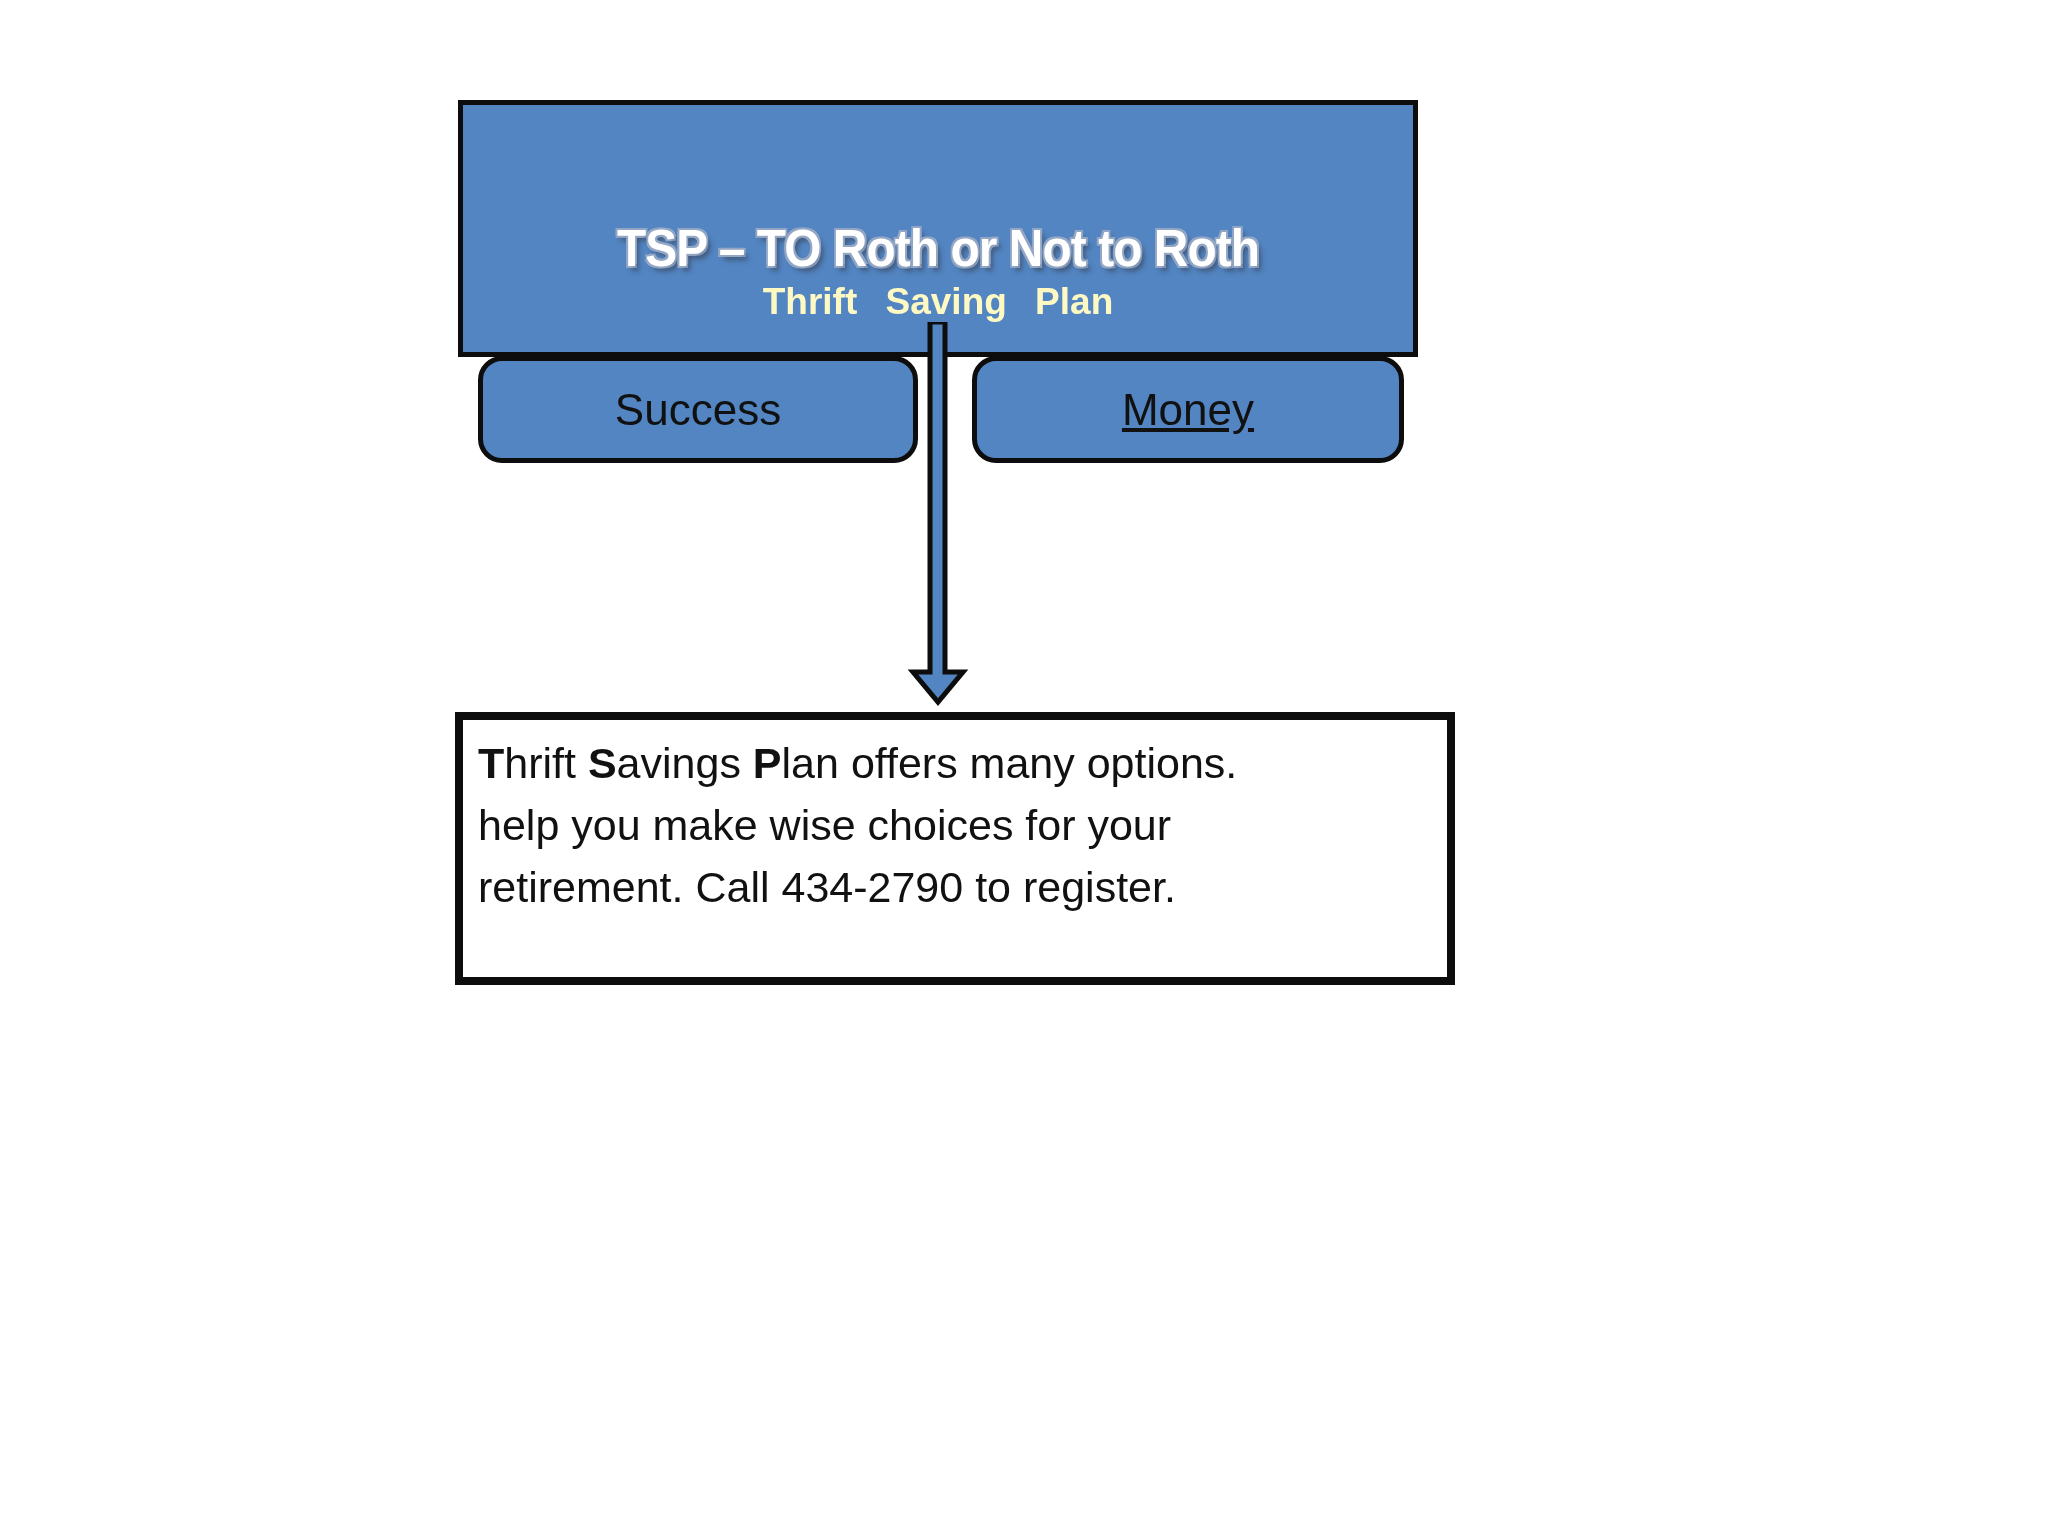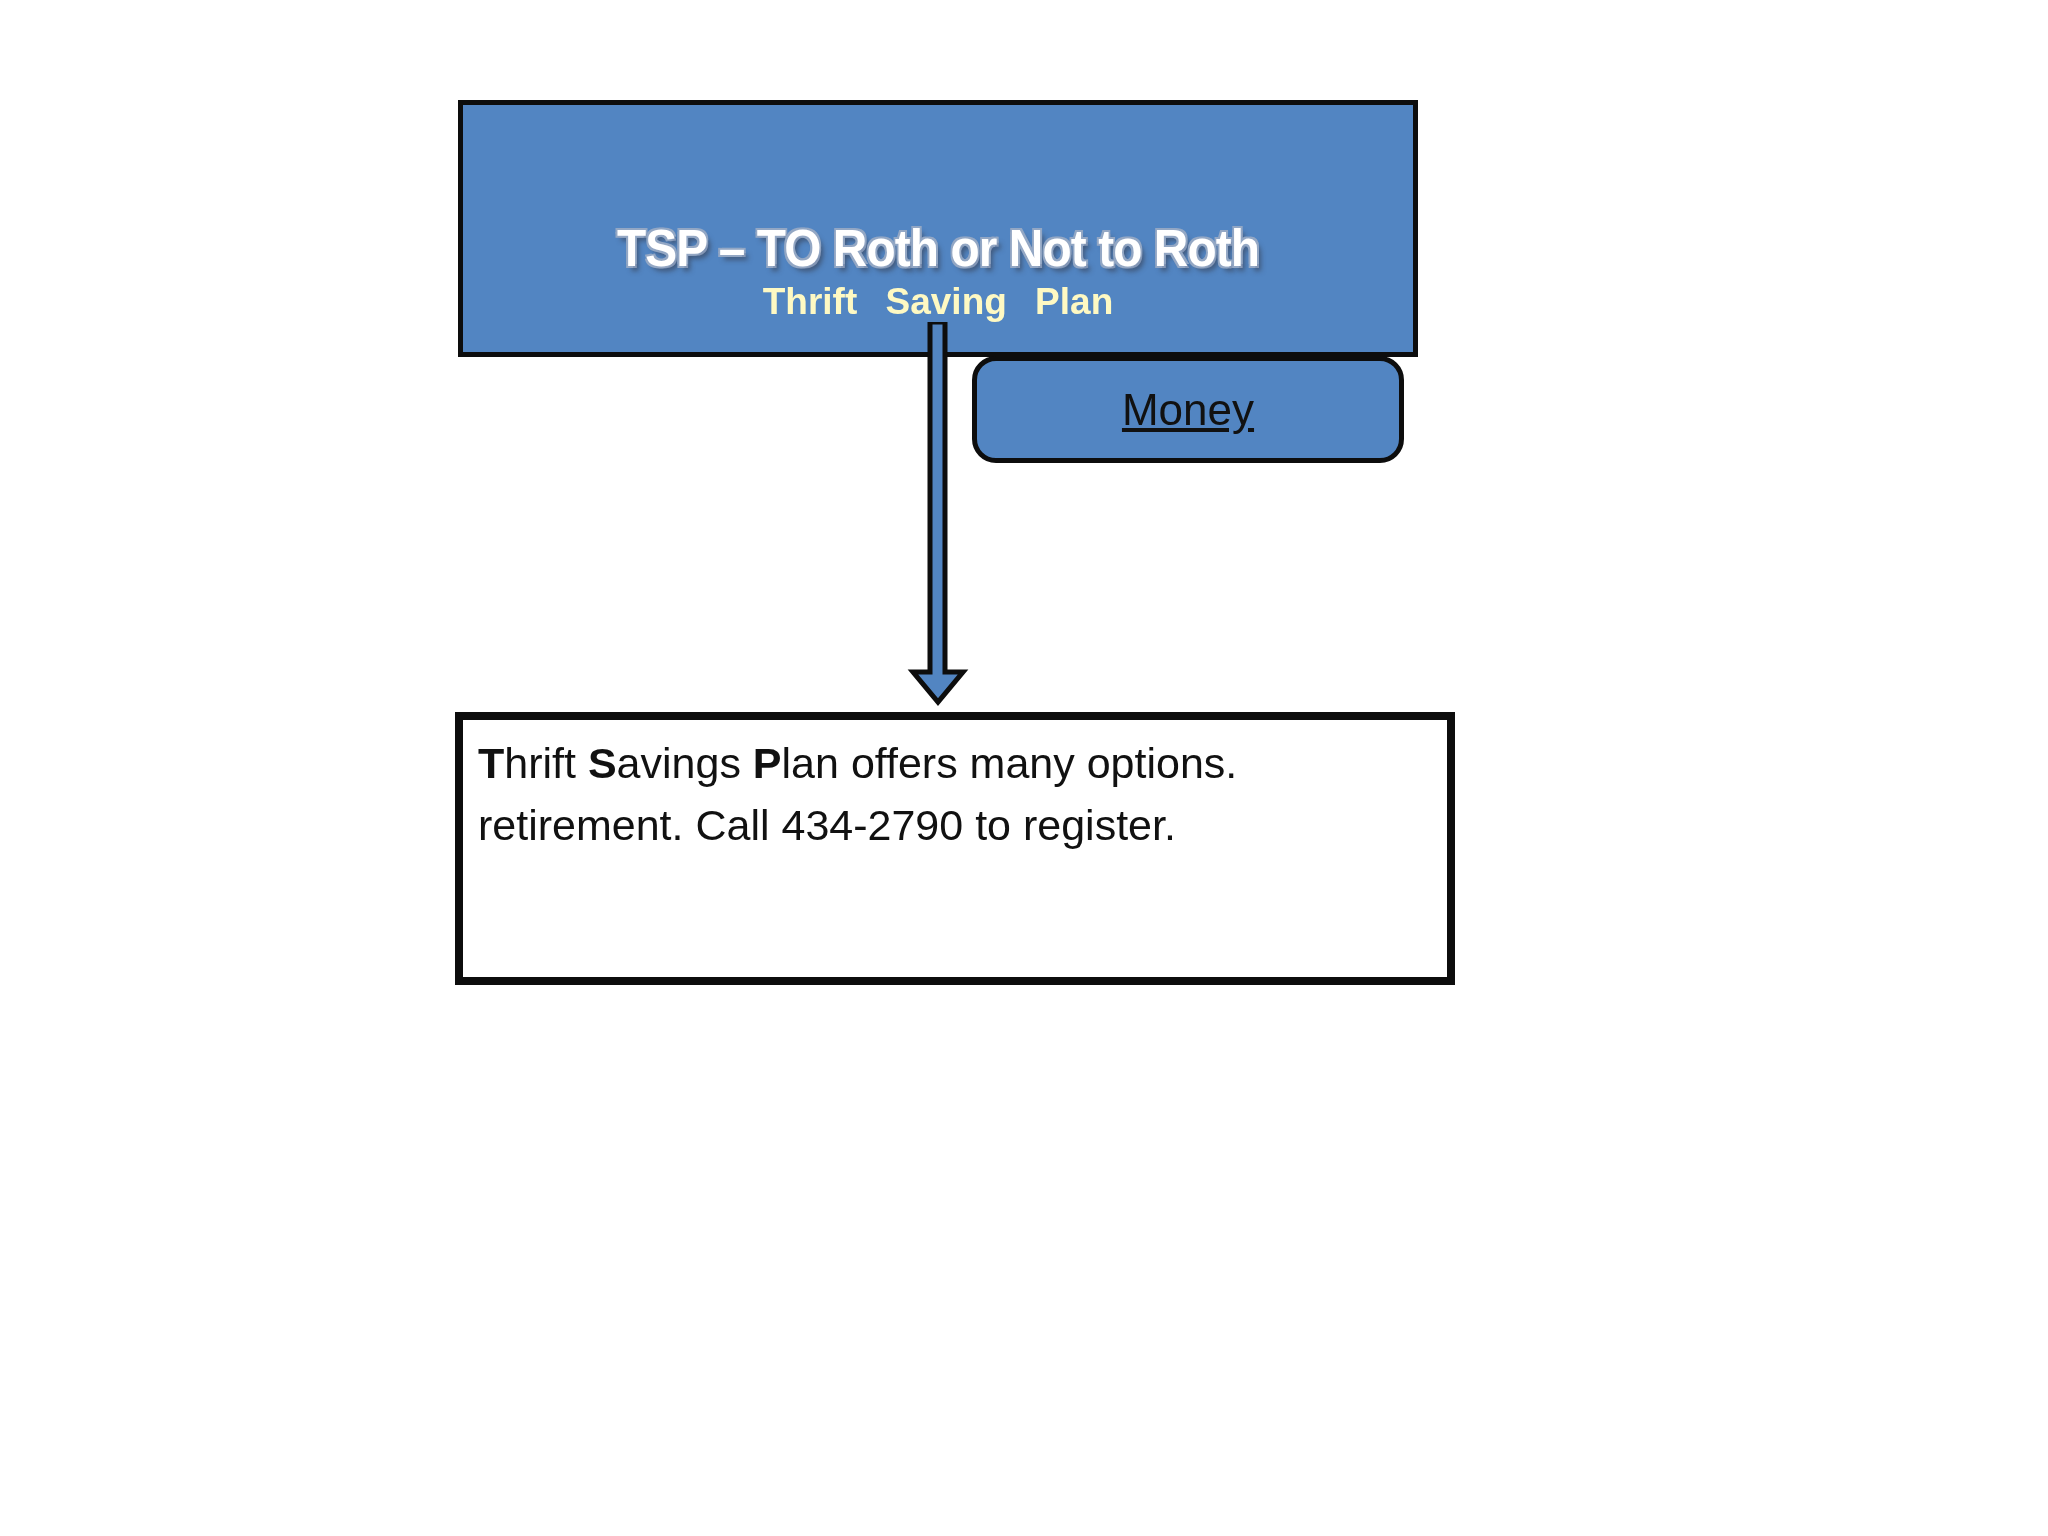--- a/index.html
+++ b/index.html
@@ -112,25 +112,29 @@
 
   <div class="header-box">
     <div class="header-title">TSP – TO Roth or Not to Roth</div>
     <div class="header-subtitle">Thrift Saving Plan</div>
   </div>
 
   <svg class="arrow-svg" viewBox="0 0 90 386">
     <polygon points="35,0 50,0 50,350 68,350 43,380 18,350 35,350" fill="#5285c2" stroke="#0d0d0d" stroke-width="5" stroke-linejoin="miter"></polygon>
   </svg>
 
+  <div class="shape-btn success">
+    <span>Success</span>
+  </div>
 
   <div class="shape-btn money">
     <span>Money</span>
   </div>
 
   <div class="text-box">
     <div class="text-line">
       <span class="b">T</span><span>hrift </span><span class="b">S</span><span>avings </span><span class="b">P</span><span>lan offers many options.</span>
     </div>
+    <div class="text-line">help you make wise choices for your</div>
     <div class="text-line">retirement. Call 434-2790 to register.</div>
   </div>
 
 </div>
 
 </body></html>

